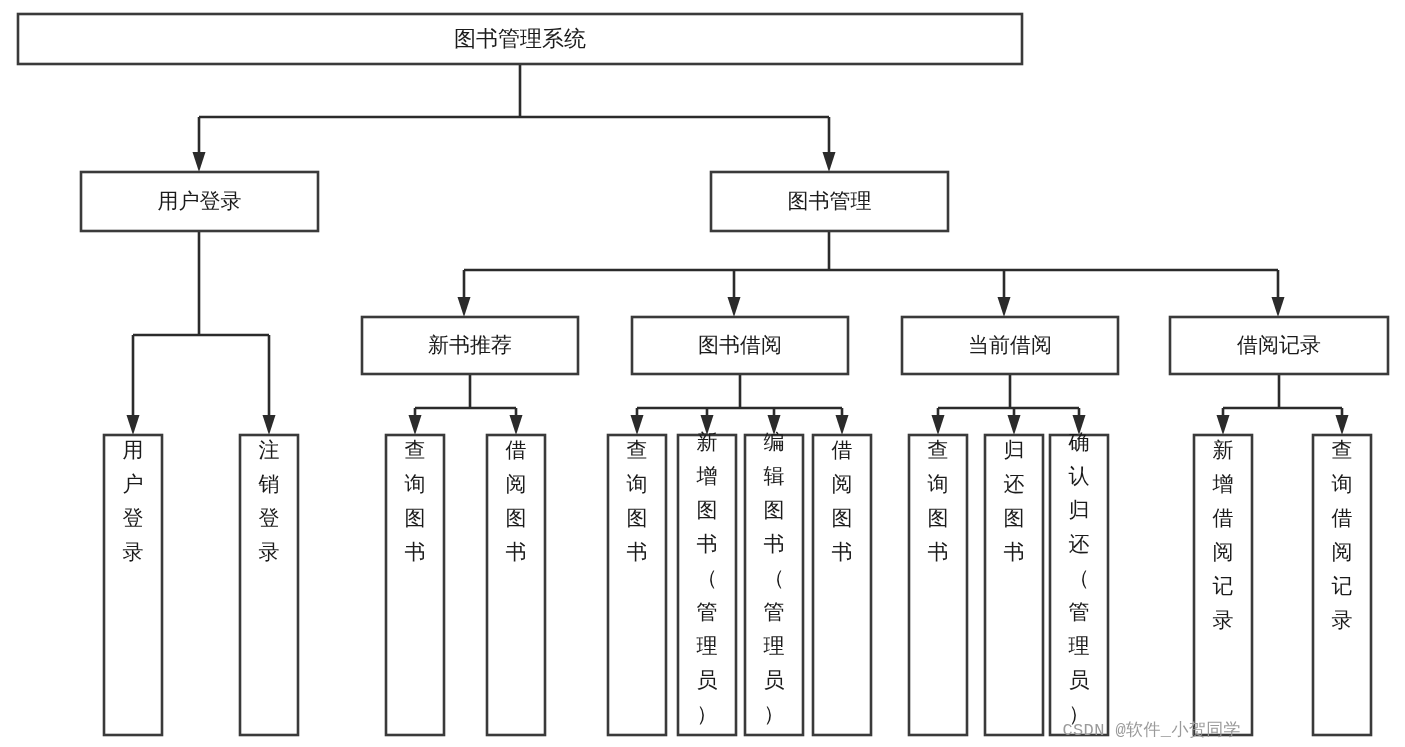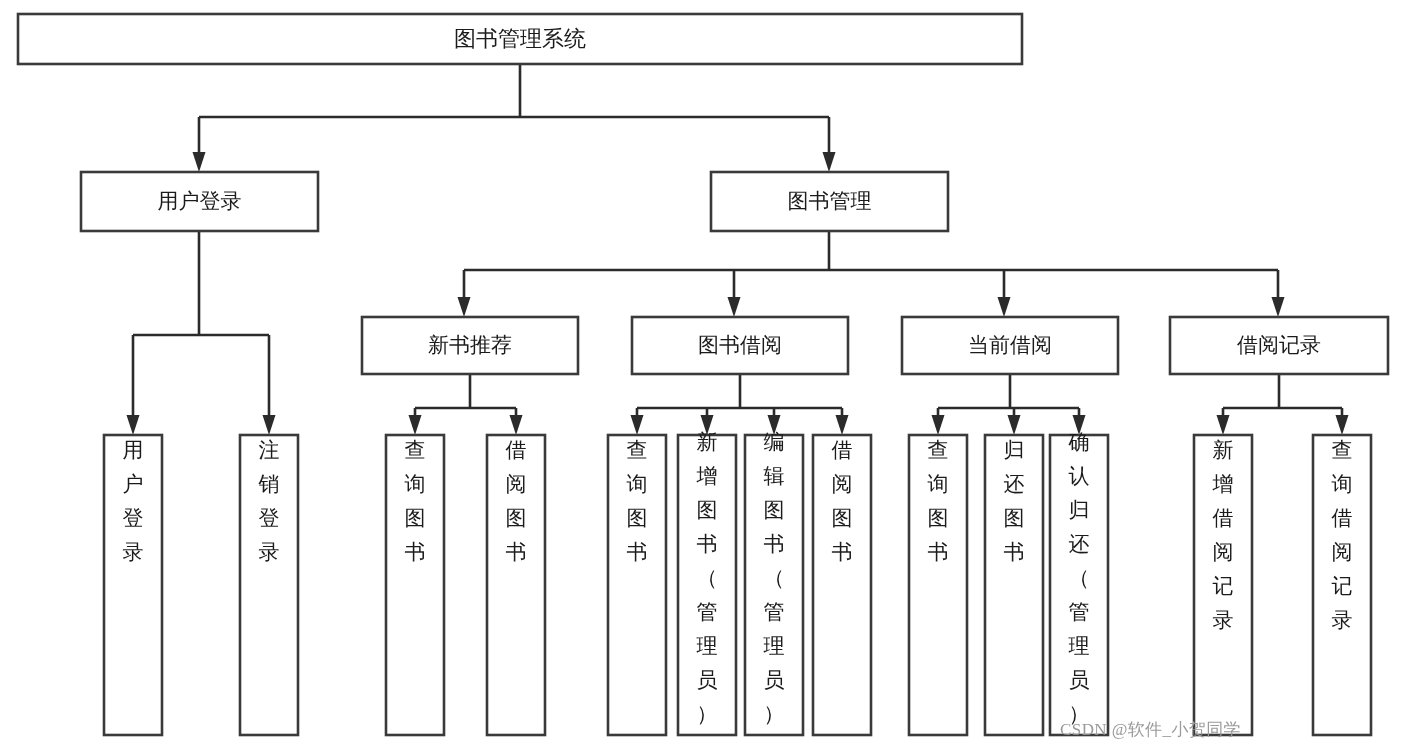--- a/index.html
+++ b/index.html
@@ -57,21 +57,21 @@
     stroke-linecap: butt;
   }
   .arrow-head {
     fill: #2b2b2b;
     stroke: none;
   }
   .watermark-text {
     position: absolute;
     right: 8px;
     bottom: 6px;
-    font-family: Liberation Serif, serif;
+    font-family: Liberation Mono, monospace;
     font-size: 17px;
     color: #9a9a9a;
     letter-spacing: 0.4px;
     user-select: none;
     white-space: nowrap;
   }
 </style>
 </head>
 <body>
 

